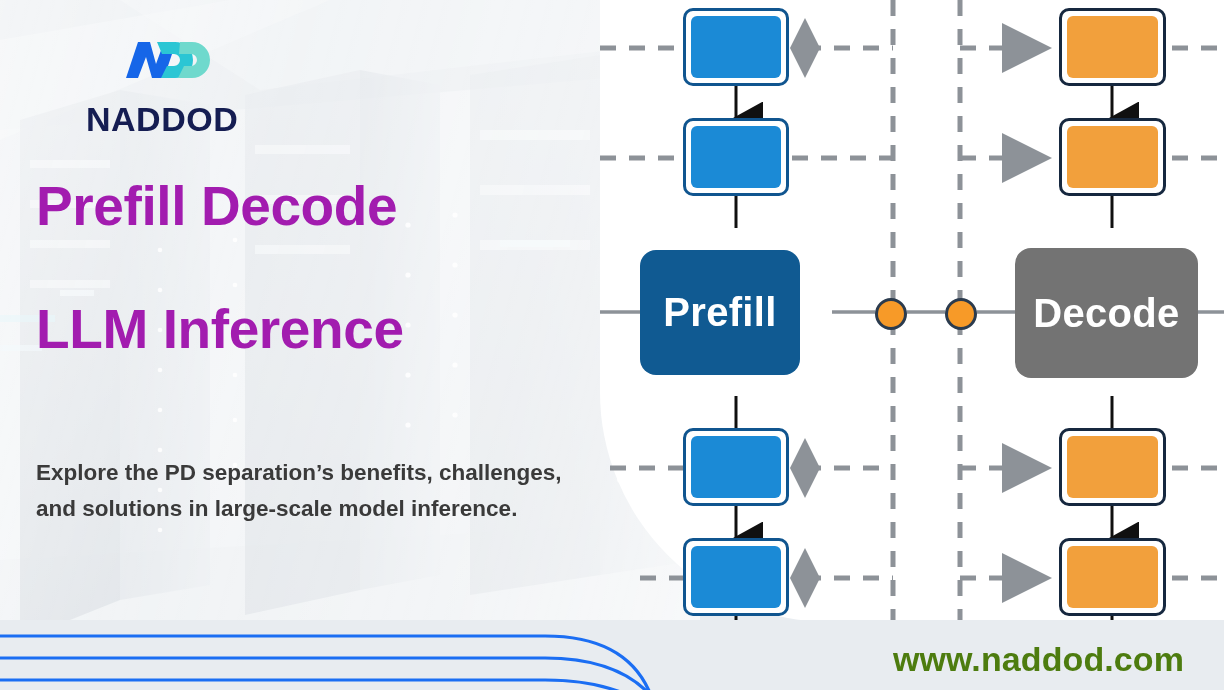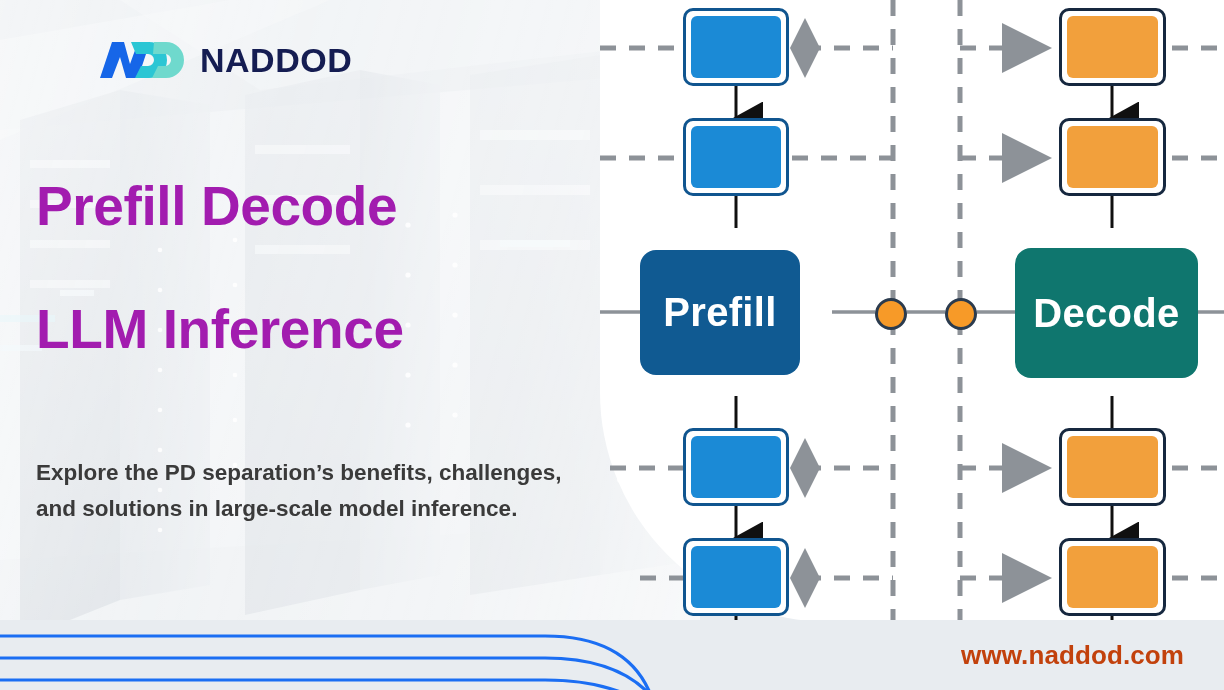--- a/index.html
+++ b/index.html
@@ -22,28 +22,28 @@
   .diagram-panel {
     position:absolute; left:600px; top:0; width:624px; height:622px;
     background:#ffffff;
     border-bottom-left-radius:230px;
   }
 
   
   .footer-band { position:absolute; left:0; top:620px; width:1224px; height:70px; background:#e8ecf0; }
   .footer-url {
     position:absolute; right:40px; top:640px;
-    font-size:26px; font-weight:bold; color:#c2410c; letter-spacing:.1px;
+    font-size:34px; font-weight:bold; color:#4d7c0f; letter-spacing:.1px;
   }
 
   
   .swoosh { position:absolute; left:0; top:596px; }
 
   
-  .logo-wrap { position:absolute; left:86px; top:34px; display:flex; align-items:center; gap:14px; }
+  .logo-wrap { position:absolute; left:86px; top:34px; display:flex; align-items:center; gap:14px;flex-direction:column; }
   .logo-word { font-size:34px; font-weight:bold; color:#151d52; letter-spacing:.5px; font-family:"Liberation Sans", sans-serif; }
 
   
   .headline {
     position:absolute; left:36px; top:176px; width:540px;
     font-size:55px; line-height:1.12; font-weight:bold; color:#a21caf;
     letter-spacing:-0.4px;
   }
   .subcopy {
     position:absolute; left:36px; top:455px; width:540px;
@@ -67,21 +67,21 @@
   .node.orange { border:3.5px solid #16283f; padding:5px; }
   .node.orange .inner { background:#f2a03c; }
 
   .bigbox {
     position:absolute; border-radius:16px;
     display:flex; align-items:center; justify-content:center;
     color:#ffffff; font-weight:bold; font-size:40px;
     letter-spacing:.3px;
   }
   .bigbox.prefill { background:#105a92; }
-  .bigbox.decode  { background:#0f766e; }
+  .bigbox.decode  { background:#737373; }
 
   .circ { position:absolute; border-radius:50%; background:#f79a28; border:3px solid #2b3b4e; }
 </style>
 </head>
 <body>
 
 <div id="canvas">
 
   <div class="photo-panel">
     <svg class="photo-svg" width="700" height="690" viewBox="0 0 700 690">

